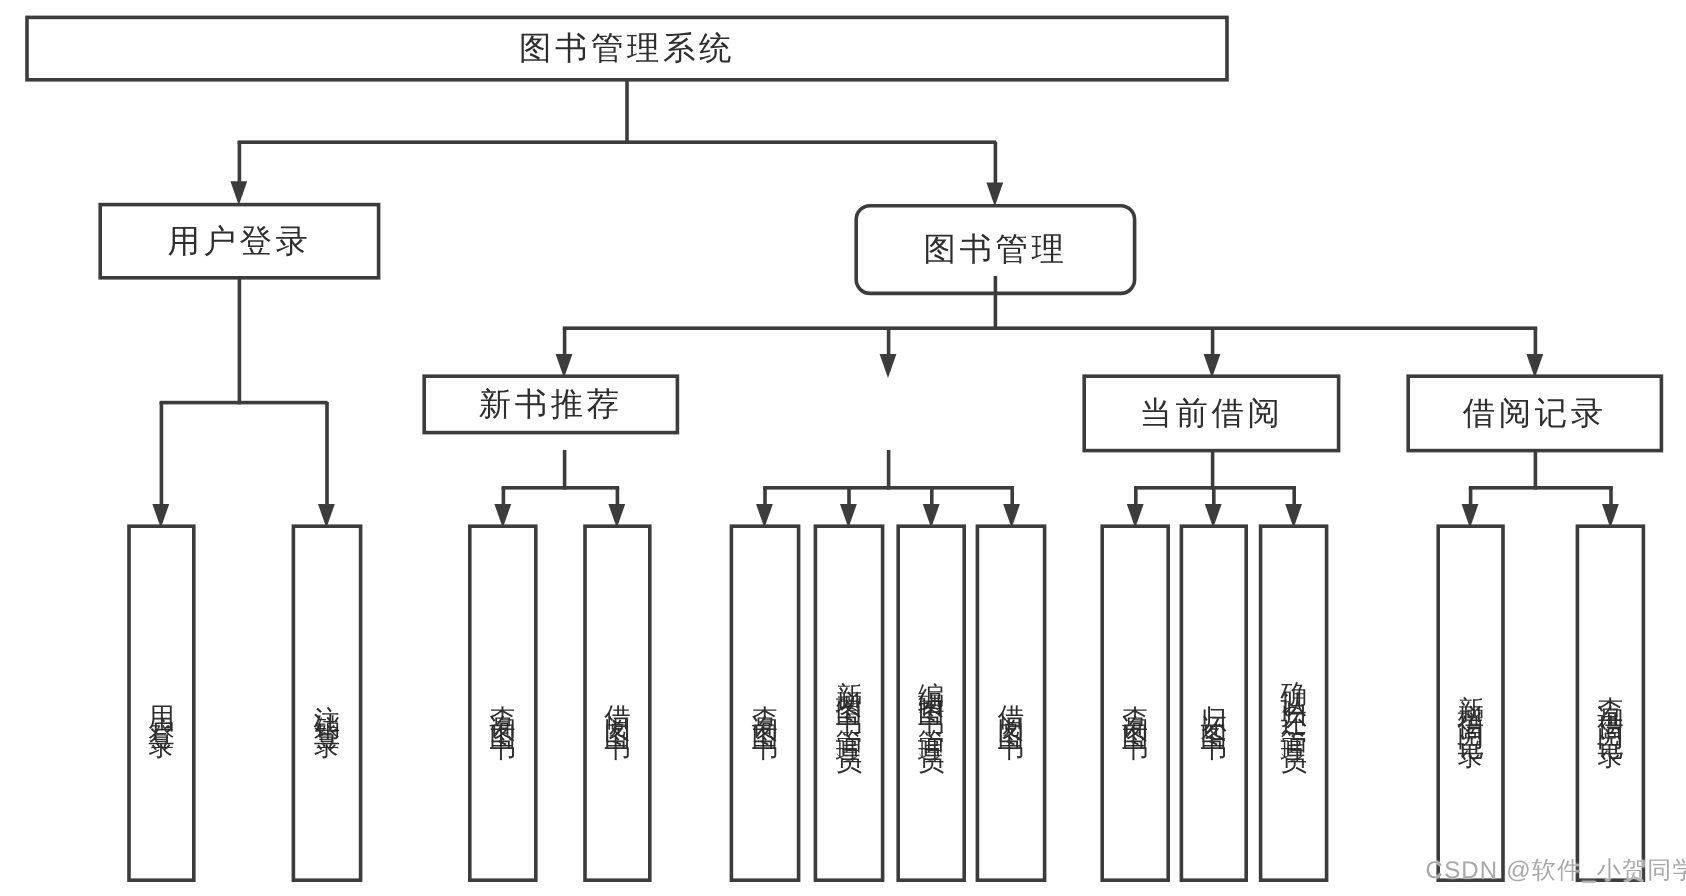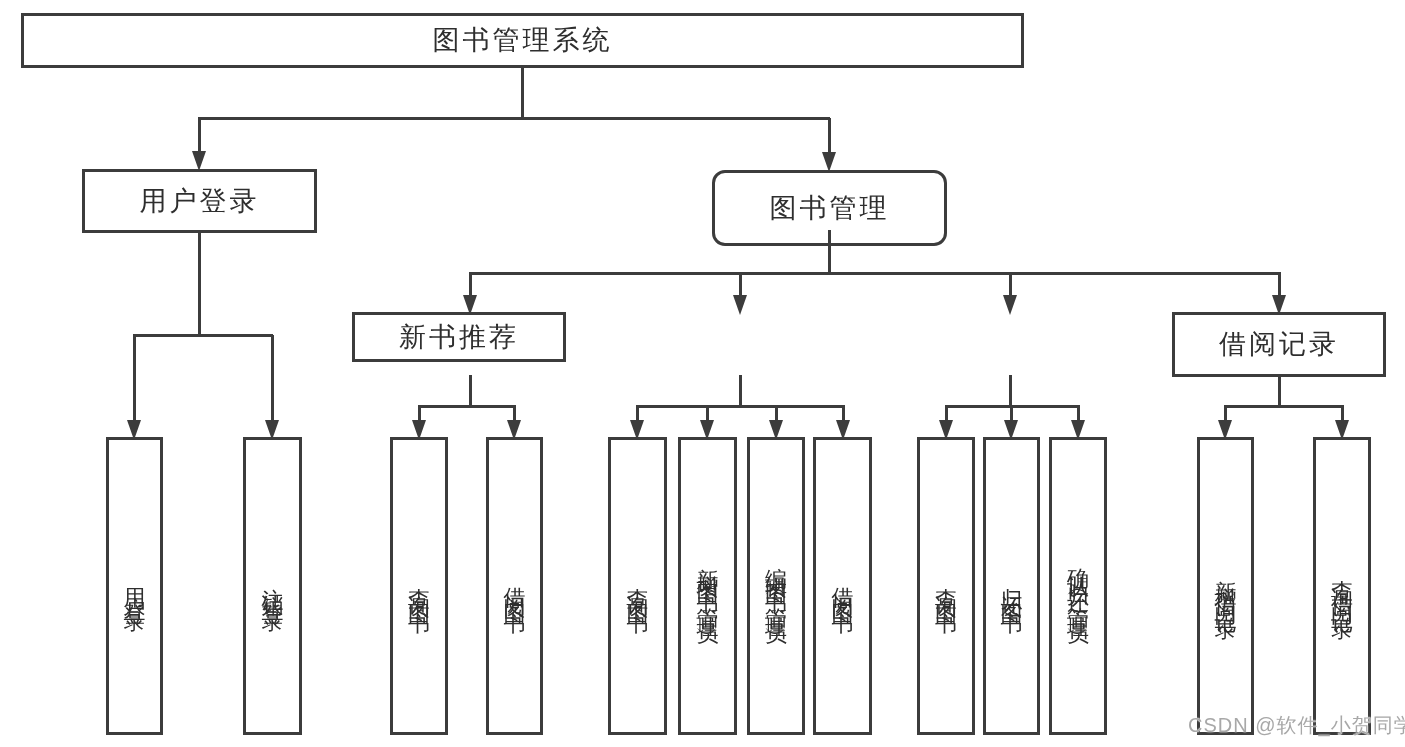--- a/index.html
+++ b/index.html
@@ -72,20 +72,23 @@
 
   <div class="box" style="left:82px;top:169px;width:235px;height:64px;">
     <span class="hlabel">用户登录</span>
   </div>
   <div class="box" style="left:712px;top:170px;width:235px;height:76px;border-radius:13px;">
     <span class="hlabel">图书管理</span>
   </div>
 
   <div class="box" style="left:352px;top:312px;width:214px;height:50px;">
     <span class="hlabel">新书推荐</span>
+  </div>
+  <div class="box" style="left:902px;top:312px;width:215px;height:65px;">
+    <span class="hlabel">当前借阅</span>
   </div>
   <div class="box" style="left:1172px;top:312px;width:214px;height:65px;">
     <span class="hlabel">借阅记录</span>
   </div>
 
   <div class="box" style="left:106px;top:437px;width:57px;height:298px;">
     <span class="vlabel">用户登录</span>
   </div>
   <div class="box" style="left:243px;top:437px;width:59px;height:298px;">
     <span class="vlabel">注销登录</span>

